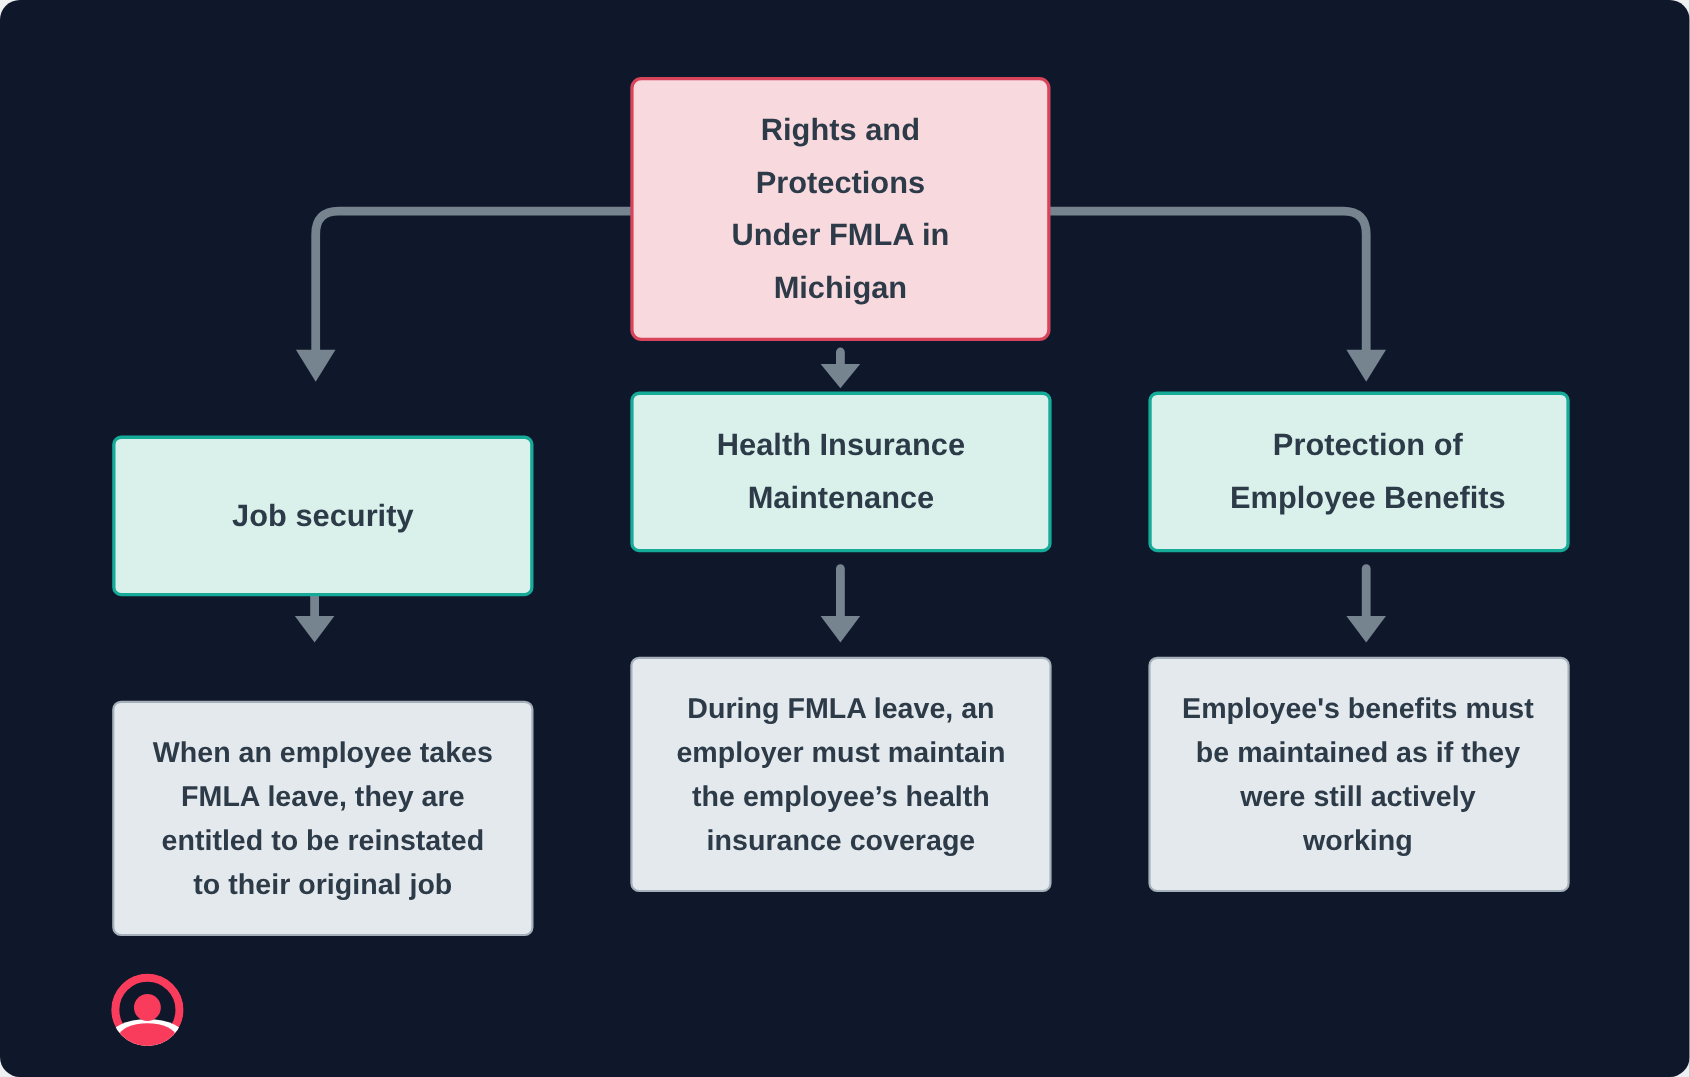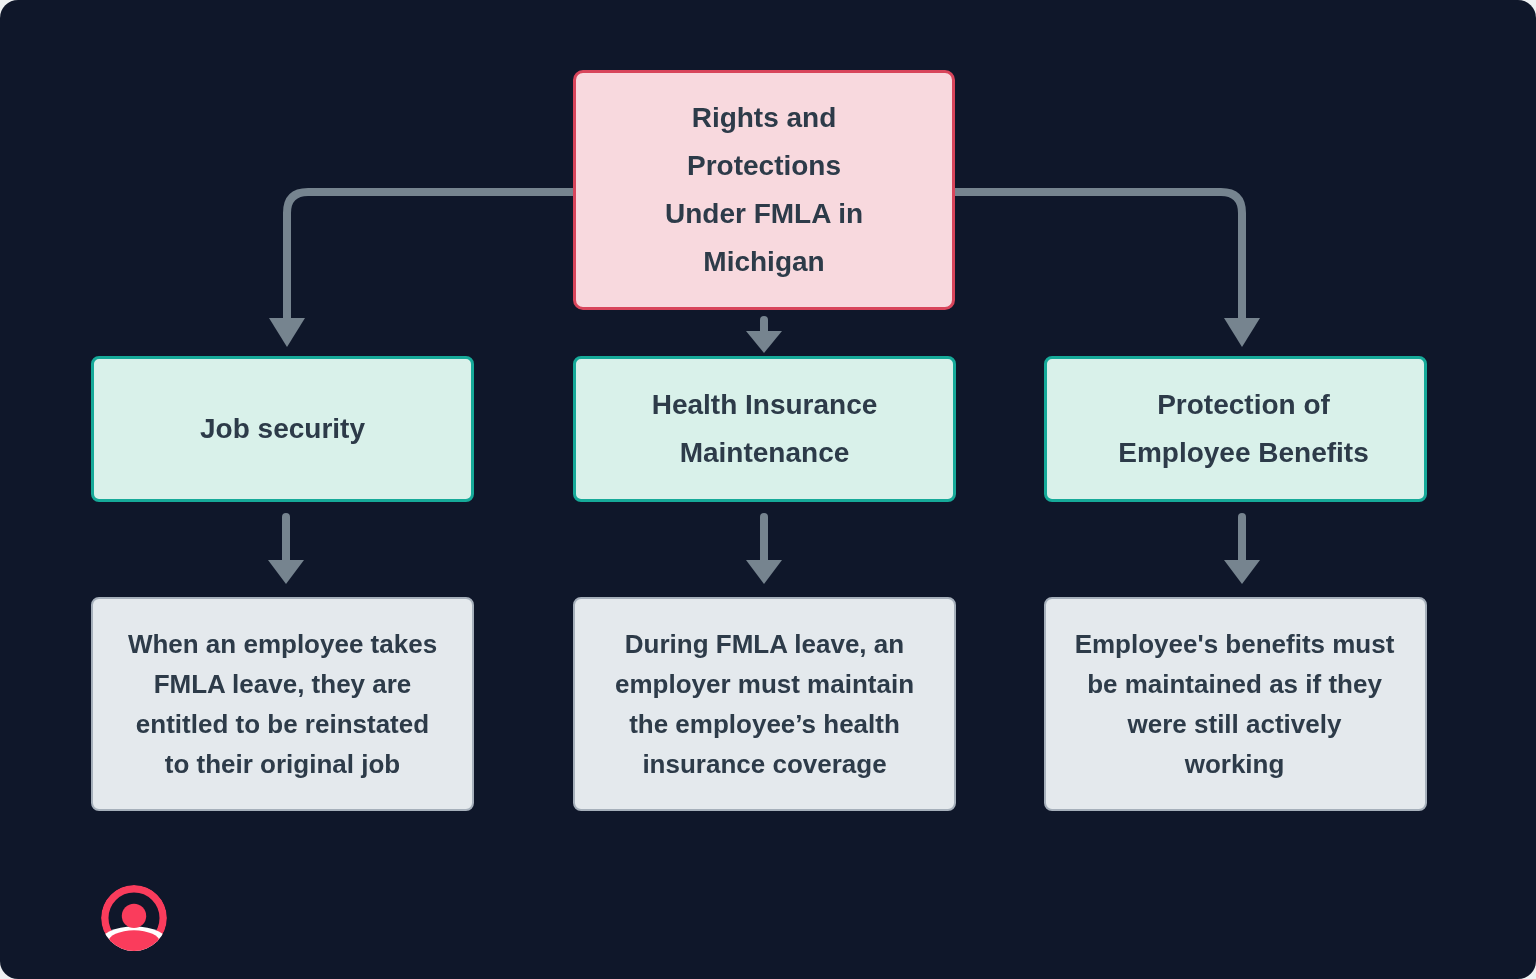--- a/index.html
+++ b/index.html
@@ -68,21 +68,21 @@
   }
   .detail-box {
     top: 597px;
     width: 383px; height: 214px;
     background: var(--detail-fill);
     border: 2px solid var(--detail-border);
     border-radius: 8px;
     font-size: 26px; font-weight: 700; line-height: 40px;
     padding: 10px 18px;
   }
-  .col-1 { left: 91px; }
+  .col-1 { left: 102px; margin-top: 40px; }
   .col-2 { left: 573px; align-items: center; }
   .col-3 { left: 1044px; padding-left: 16px; }
   .footer-logo {
     position: absolute;
     left: 28px; top: 884px;
     display: flex;
     align-items: center;
     gap: 18px;
     flex-direction: column;
   }

